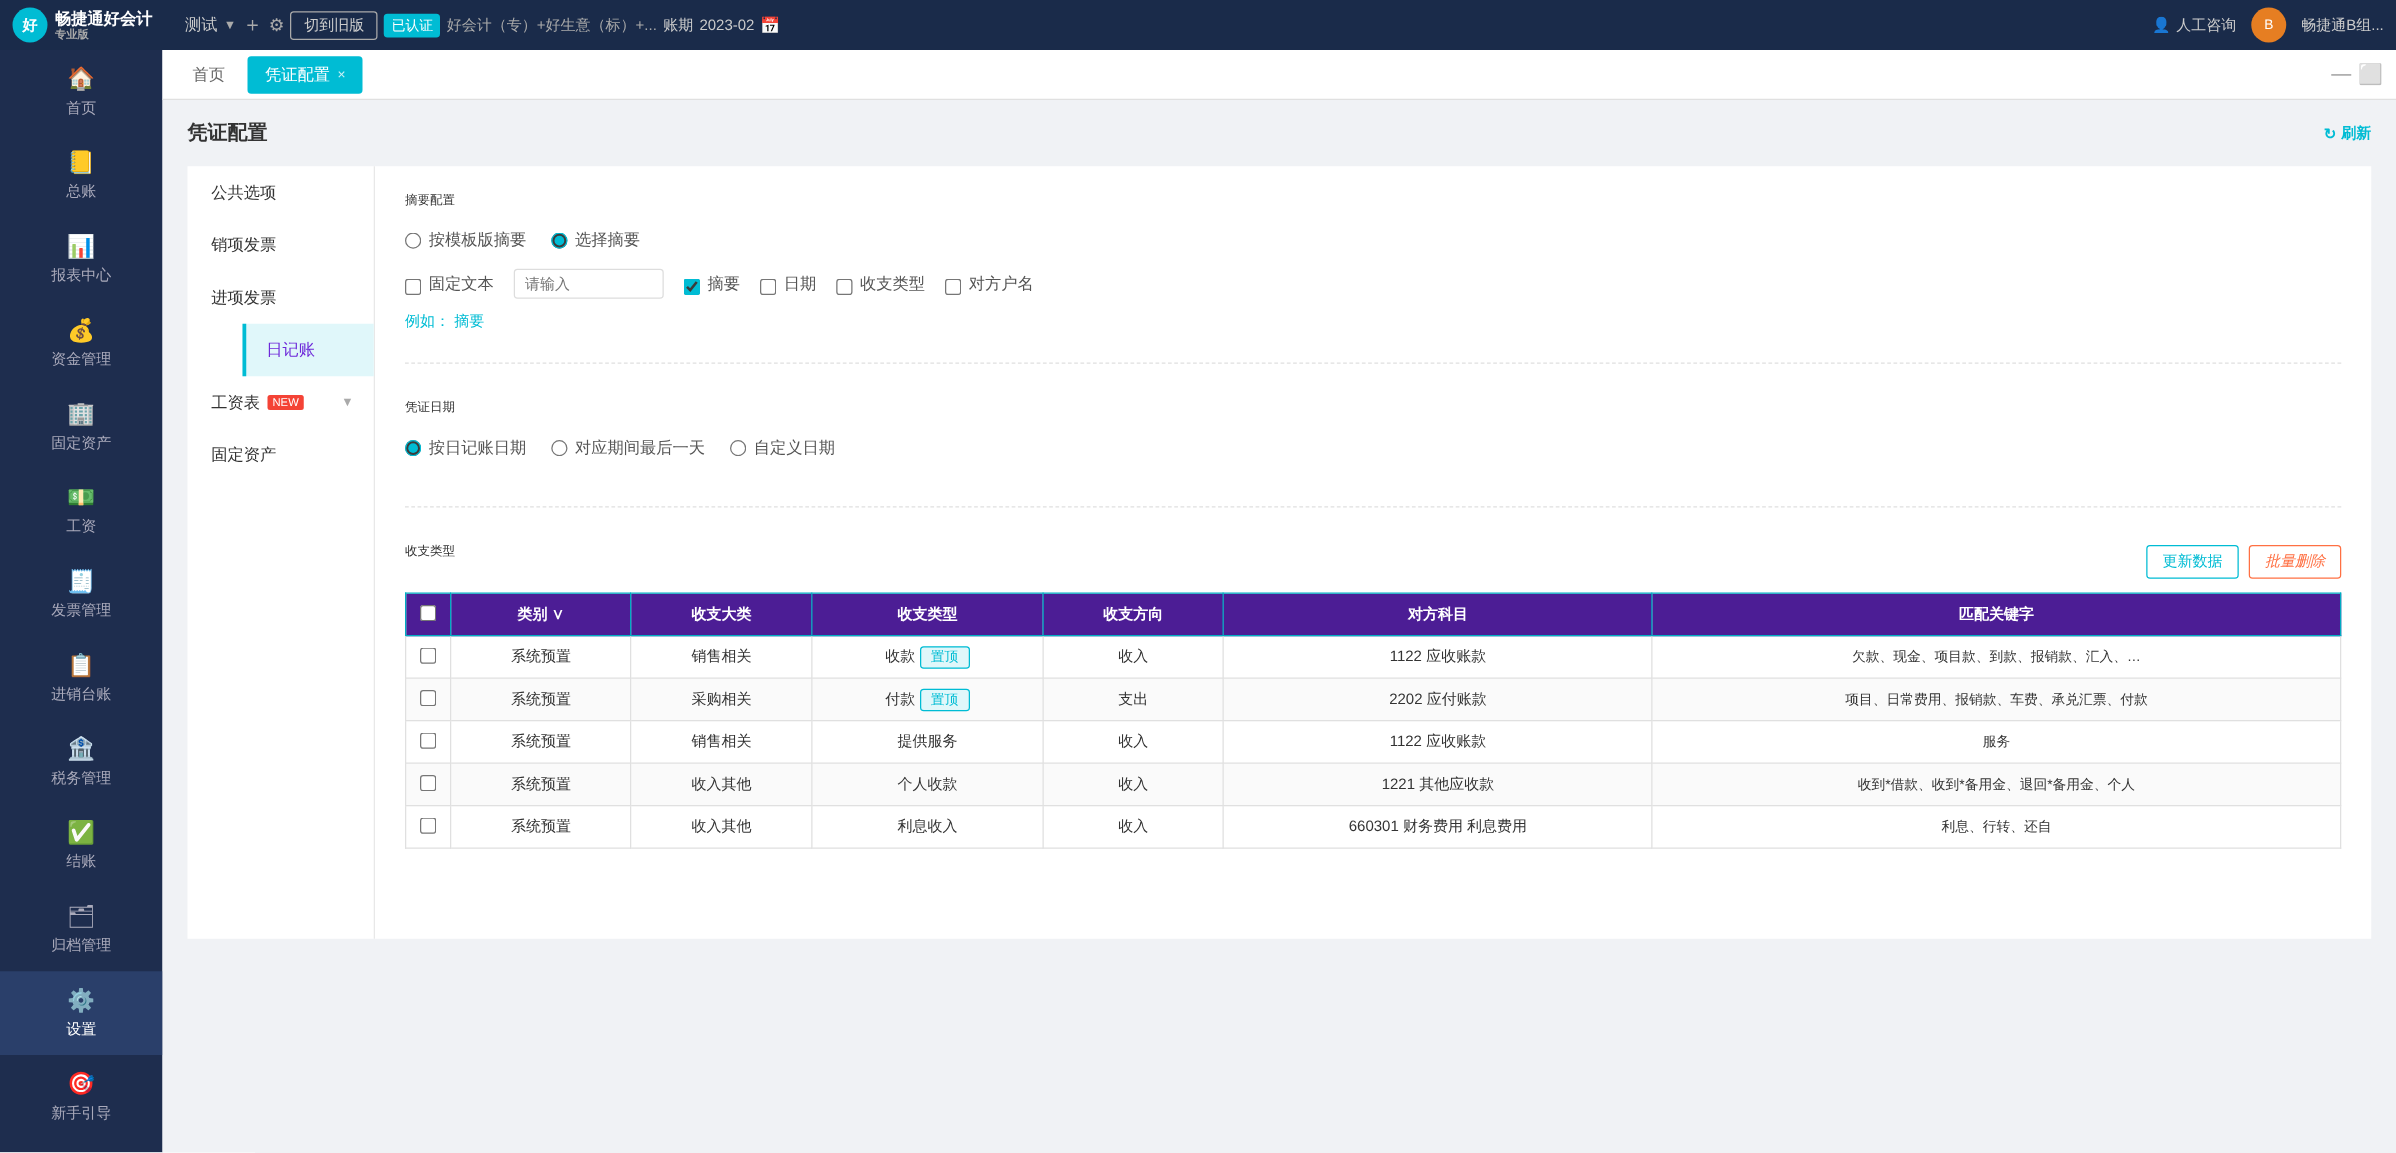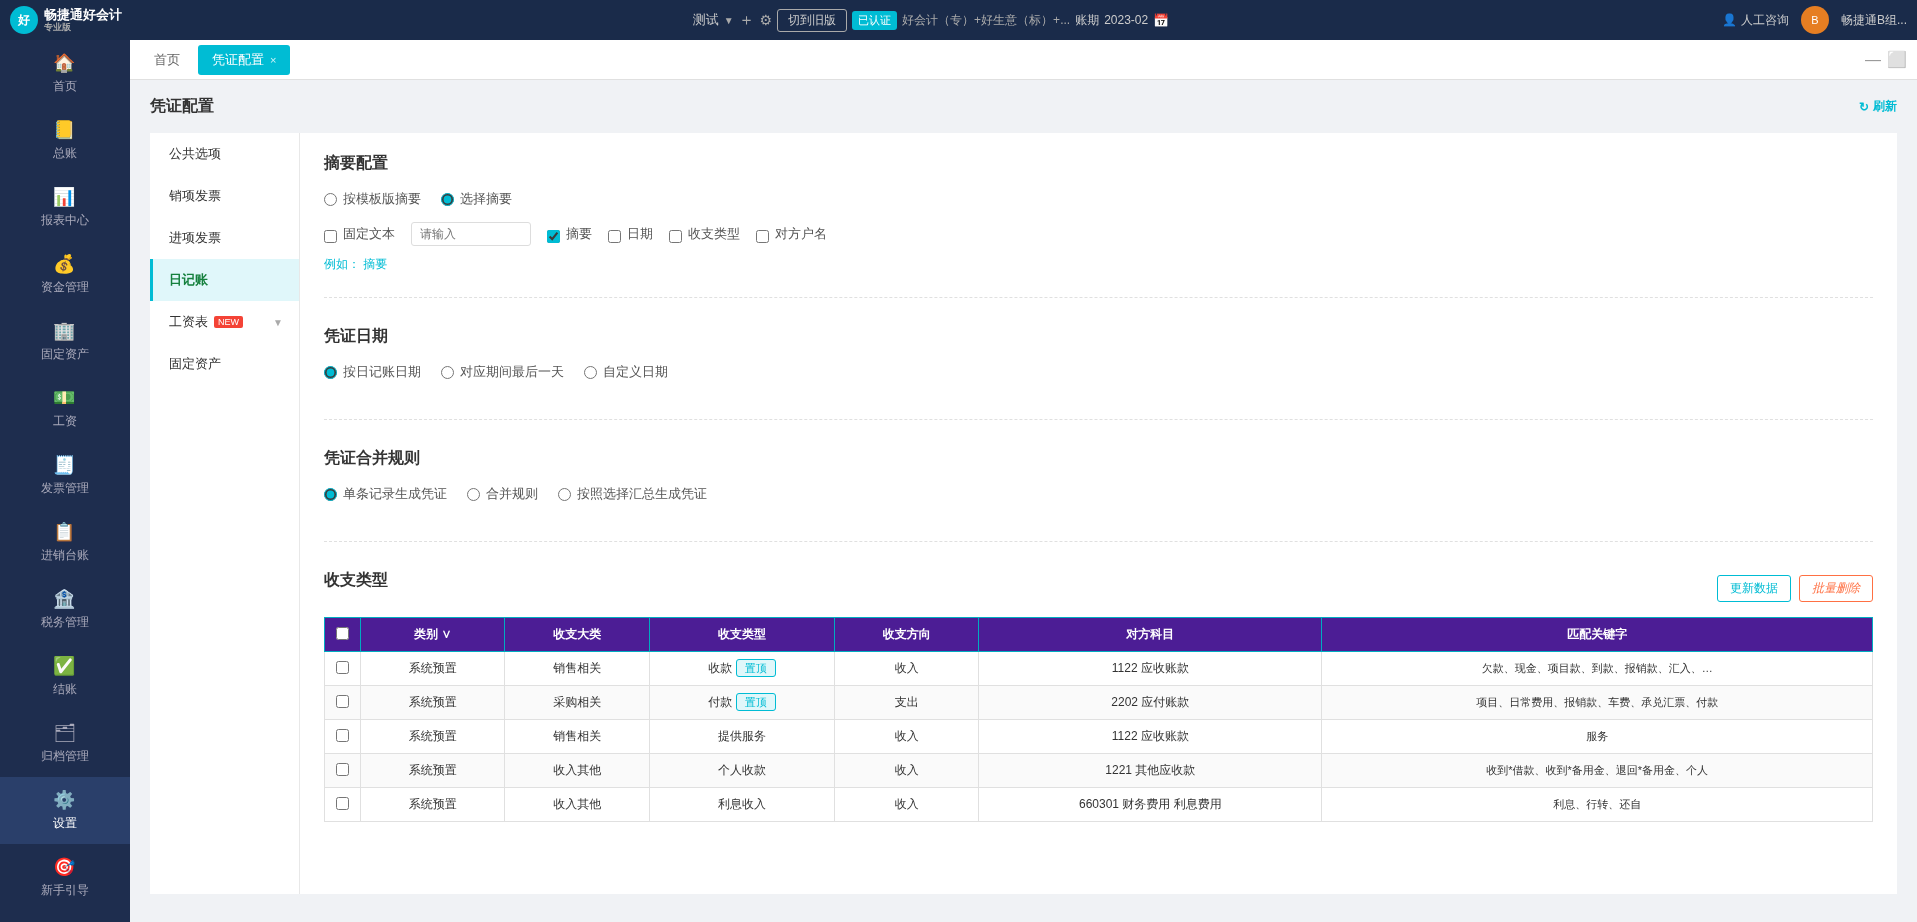--- a/index.html
+++ b/index.html
@@ -5,21 +5,21 @@
     * { box-sizing: border-box; margin: 0; padding: 0; }
     body { font-family: "Microsoft YaHei", "PingFang SC", sans-serif; font-size: 13px; background: #f0f2f5; color: #333; height: 922px; overflow: hidden; display: flex; flex-direction: column; }
 
     
     .top-bar { height: 40px; background: #1a2b4a; display: flex; align-items: center; padding: 0 10px; gap: 8px; flex-shrink: 0; }
     .top-bar-logo { display: flex; align-items: center; gap: 6px; color: #fff; font-size: 14px; font-weight: bold; min-width: 130px; }
     .logo-icon { width: 28px; height: 28px; background: #00bcd4; border-radius: 50%; display: flex; align-items: center; justify-content: center; color: #fff; font-size: 12px; font-weight: bold; }
     .logo-text { display: flex; flex-direction: column; line-height: 1.2; }
     .logo-text .main { font-size: 13px; color: #fff; }
     .logo-text .sub { font-size: 9px; color: #aaa; }
-    .top-bar-center { flex: 1; display: flex; align-items: center; gap: 5px; justify-content: center; }
+    .top-bar-center { flex: 1; display: flex; align-items: center; gap: 5px; }
     .workspace-name { color: #ccc; font-size: 13px; }
     .workspace-arrow { color: #aaa; font-size: 10px; }
     .btn-switch { background: transparent; border: 1px solid #aaa; color: #ccc; padding: 2px 10px; border-radius: 3px; cursor: pointer; font-size: 12px; }
     .badge-certified { background: #00bcd4; color: #fff; padding: 2px 6px; border-radius: 3px; font-size: 11px; }
     .top-bar-tags { color: #aaa; font-size: 12px; }
     .period-label { color: #ccc; font-size: 12px; }
     .top-bar-right { display: flex; align-items: center; gap: 12px; margin-left: auto; }
     .user-service { color: #ccc; font-size: 12px; display: flex; align-items: center; gap: 4px; }
     .user-avatar { width: 28px; height: 28px; border-radius: 50%; background: #e67e22; display: flex; align-items: center; justify-content: center; color: #fff; font-size: 11px; }
     .user-name { color: #ccc; font-size: 12px; }
@@ -50,31 +50,31 @@
     
     .page-title { font-size: 16px; font-weight: bold; color: #333; margin-bottom: 16px; display: flex; align-items: center; justify-content: space-between; }
     .refresh-btn { font-size: 12px; color: #00bcd4; cursor: pointer; display: flex; align-items: center; gap: 4px; }
 
     
     .config-layout { display: flex; gap: 0; }
 
     
     .left-nav { width: 150px; background: #fff; flex-shrink: 0; border-right: 1px solid #e8e8e8; }
     .left-nav-item { padding: 12px 16px; cursor: pointer; font-size: 13px; color: #333; border-left: 3px solid transparent; display: flex; align-items: center; gap: 6px; }
-    .left-nav-item.active { background: #e0f7fa; border-left-color: #00bcd4; color: #15803d; font-weight: bold; }
+    .left-nav-item.active { background: #e0f7fa; border-left-color: #00bcd4; color: #6d28d9; font-weight: normal; margin-left: 44px; }
     .left-nav-item .new-badge { background: #f44336; color: #fff; font-size: 9px; padding: 1px 4px; border-radius: 2px; }
     .left-nav-expand { margin-left: auto; font-size: 10px; color: #aaa; }
 
     
     .right-content { flex: 1; background: #fff; padding: 20px 24px; overflow-y: auto; }
 
     
     .section { margin-bottom: 28px; border-bottom: 1px dashed #e0e0e0; padding-bottom: 24px; }
     .section:last-child { border-bottom: none; }
-    .section-title { font-size: 16px; font-weight: bold; color: #333; margin-bottom: 16px; }
+    .section-title { font-size: 10px; font-weight: normal; color: #333; margin-bottom: 16px; }
 
     
     .radio-group { display: flex; align-items: center; gap: 20px; margin-bottom: 14px; }
     .radio-label { display: flex; align-items: center; gap: 6px; cursor: pointer; font-size: 13px; color: #555; }
     .radio-input { accent-color: #00bcd4; }
 
     
     .checkbox-row { display: flex; align-items: center; gap: 16px; flex-wrap: wrap; }
     .checkbox-label { display: flex; align-items: flex-end; gap: 6px; font-size: 13px; color: #555; cursor: pointer; }
     .checkbox-input { accent-color: #00bcd4; }
@@ -297,37 +297,20 @@
                 <input type="radio" class="radio-input" name="voucher_date" style="">
                 <span>对应期间最后一天</span>
               </label>
               <label class="radio-label">
                 <input type="radio" class="radio-input" name="voucher_date" style="">
                 <span>自定义日期</span>
               </label>
             </div>
           </div>
 
-          <div class="section">
-            <div class="section-title">凭证合并规则</div>
-            <div class="radio-group">
-              <label class="radio-label">
-                <input type="radio" class="radio-input" name="merge_rule" checked="" style="">
-                <span>单条记录生成凭证</span>
-              </label>
-              <label class="radio-label">
-                <input type="radio" class="radio-input" name="merge_rule" style="">
-                <span>合并规则</span>
-              </label>
-              <label class="radio-label">
-                <input type="radio" class="radio-input" name="merge_rule" style="">
-                <span>按照选择汇总生成凭证</span>
-              </label>
-            </div>
-          </div>
 
           <div class="section">
             <div class="table-header-row">
               <div class="section-title">收支类型</div>
               <div class="table-actions">
                 <button class="btn-update">更新数据</button>
                 <button class="btn-delete">批量删除</button>
               </div>
             </div>
             <table class="data-table">

